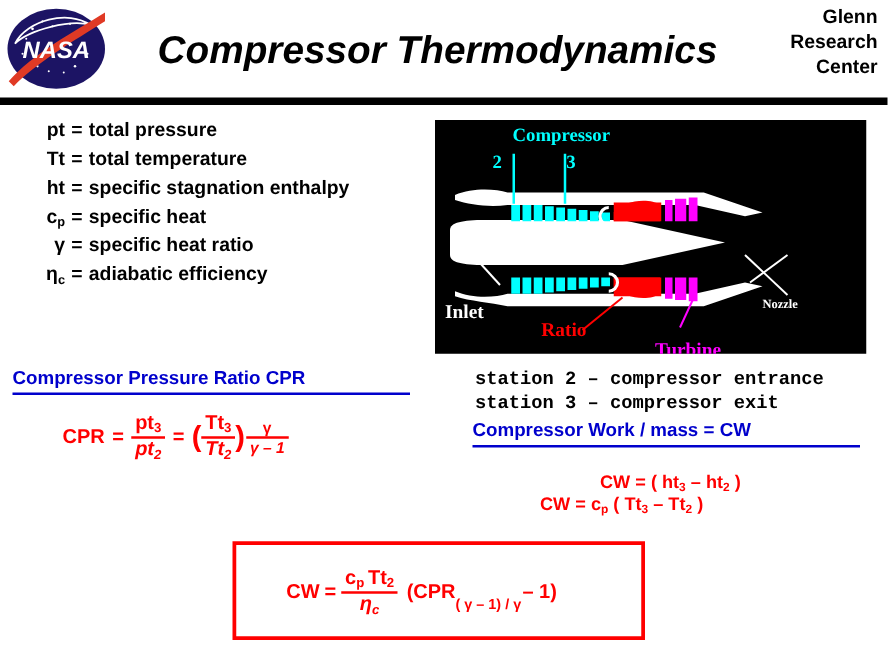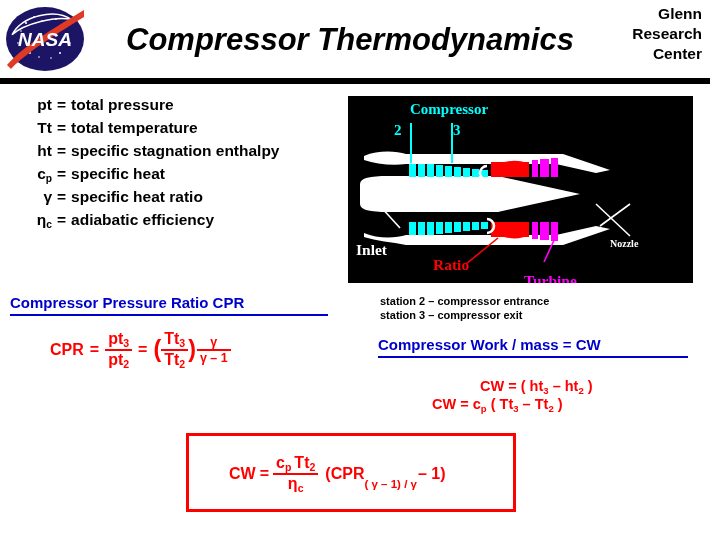--- a/index.html
+++ b/index.html
@@ -52,27 +52,27 @@
 
   
   .sec-head{font-size:15px;font-weight:bold;color:#0000cc;white-space:nowrap;}
   .sec-rule{background:#0000cc;height:2px;}
   #cpr-head{left:10px;top:294px;}
   #cpr-rule{left:10px;top:314px;width:318px;}
   #cw-head{left:378px;top:336px;}
   #cw-rule{left:378px;top:356px;width:310px;}
 
   
-  #station-notes{left:380px;top:294px;font-size:11px;font-weight:bold;color:#000;line-height:1.28;white-space:nowrap;}
+  #station-notes{left:380px;top:294px;font-size:15px;font-weight:bold;color:#000;line-height:1.28;white-space:nowrap;font-family:Liberation Mono, monospace;}
 
   
   .formula{color:#ff0000;font-weight:bold;white-space:nowrap;}
   .frac{display:inline-block;vertical-align:middle;text-align:center;}
   .frac .num{display:block;padding:0 3px;border-bottom:2px solid currentColor;}
-  .frac .den{display:block;padding:0 3px;}
+  .frac .den{display:block;padding:0 3px;font-style:italic;}
   .paren{font-size:1.45em;vertical-align:middle;font-weight:bold;}
 
   #cpr-formula{left:50px;top:330px;font-size:16px;display:flex;align-items:center;}
   #cpr-formula .eqsign{margin:0 6px;}
   #cpr-exp{display:inline-block;vertical-align:middle;font-size:0.78em;margin-left:1px;}
 
   #cw-eq1{left:432px;top:378px;font-size:14.5px;margin-left:48px;}
   #cw-eq2{left:432px;top:396px;font-size:14.5px;text-align:right;}
 
   #final-box{

